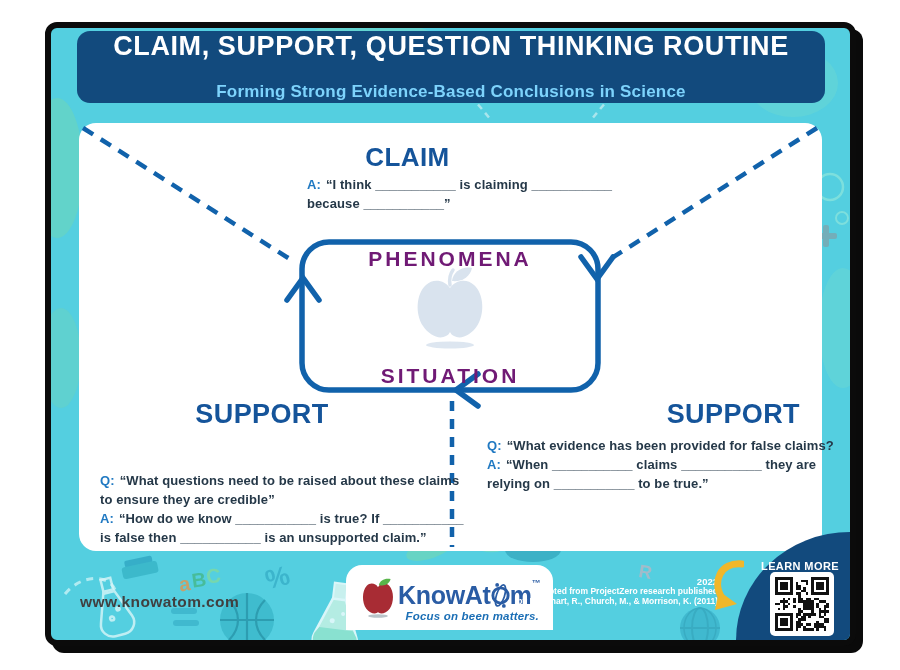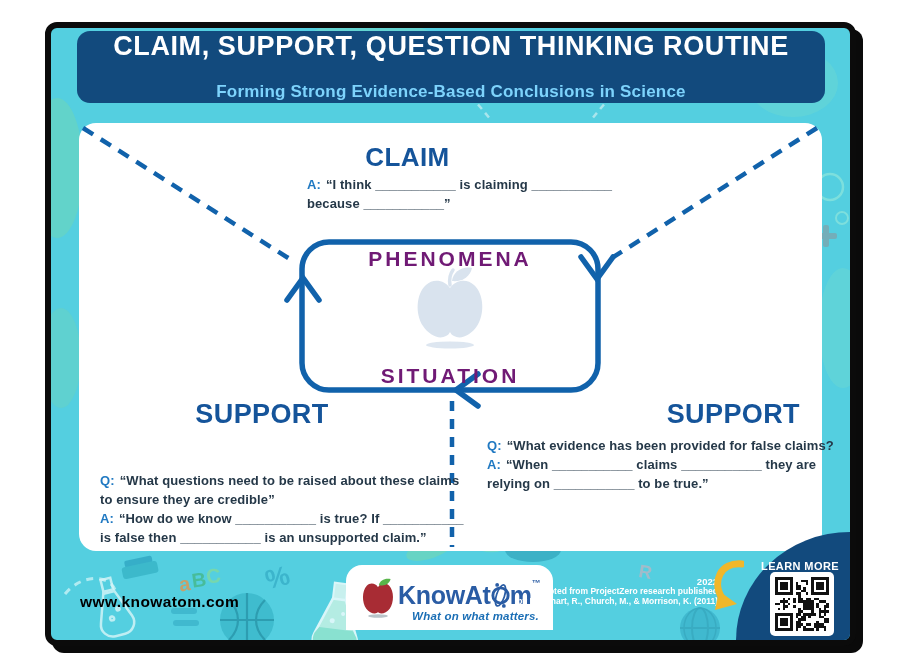--- a/index.html
+++ b/index.html
@@ -34,21 +34,21 @@
 
   .qa{position:absolute;}
   .qa-claim{left:228px;top:52px;}
   .qa-question{left:21px;top:313px;margin-top:35px;}
   .qa-support{left:408px;top:313px;}
   .qa-line{white-space:nowrap;font-weight:bold;font-size:13px;line-height:19px;
     color:#253848;letter-spacing:0.1px;}
   .qa-prefix{color:#2079c2;margin-right:5px;}
   .qa-prefix:empty{margin-right:0;}
 
-  .website{position:absolute;left:29px;top:565px;z-index:2;color:#000000;
+  .website{position:absolute;left:29px;top:565px;z-index:2;color:#404040;
     font-size:15.5px;font-weight:bold;letter-spacing:0.4px;}
 
   .logobox{position:absolute;left:295px;top:537px;width:207px;height:65px;z-index:2;
     background:#ffffff;border-radius:16px 16px 0 0;}
   .logo-apple{position:absolute;left:14px;top:10px;}
   .logorow{position:absolute;left:52px;top:13px;white-space:nowrap;color:#2a5ca4;
     font-weight:800;font-size:25px;letter-spacing:-0.3px;}
   .logorow .tm{font-size:9px;vertical-align:18px;font-weight:bold;}
   .atomglyph{display:inline-block;vertical-align:-4px;margin:0 -1px;}
   .tagline{position:absolute;right:14px;top:45px;color:#1a6eb5;font-size:11.5px;
@@ -191,21 +191,21 @@
                  C19.5 39.2 19.8 39 20 38.6 C20.2 39 20.5 39.2 21 39.5 C24 41.5 29.5 39.5 33 35
                  C38 28 38 15.5 32.5 9.5 C29 5.5 22.5 6.5 20 11 Z" fill="#a82c34"></path>
         <path d="M21 8.5 C22 3.5 28 0.5 34 2 C32.5 7.5 27 10.5 21 8.5 Z" fill="#58b54a"></path>
       </svg>
       <div class="logorow"><span>KnowAt</span><svg class="atomglyph" width="21" height="27" viewBox="0 0 22 28">
           <circle cx="11" cy="15" r="8" fill="none" stroke="#2a5ca4" stroke-width="3"></circle>
           <ellipse cx="11" cy="15" rx="4.2" ry="11.5" fill="none" stroke="#2a5ca4" stroke-width="1.8" transform="rotate(18 11 15)"></ellipse>
           <circle cx="7.5" cy="4" r="2" fill="#2a5ca4"></circle>
           <circle cx="14.5" cy="26" r="2" fill="#2a5ca4"></circle>
         </svg><span>m</span><span class="tm">™</span></div>
-      <div class="tagline">What on what matters.</div>
+      <div class="tagline">Focus on been matters.</div>
     </div>
 
     <div class="attribution">
       <div class="year">2022</div>
       <div class="attr-line">Adapted from ProjectZero research published</div>
       <div class="attr-line">by Ritchhart, R., Church, M., &amp; Morrison, K. (2011)</div>
     </div>
 
     <div class="blob">
       <svg class="arrow-svg" width="34" height="58" viewBox="0 0 34 58">

